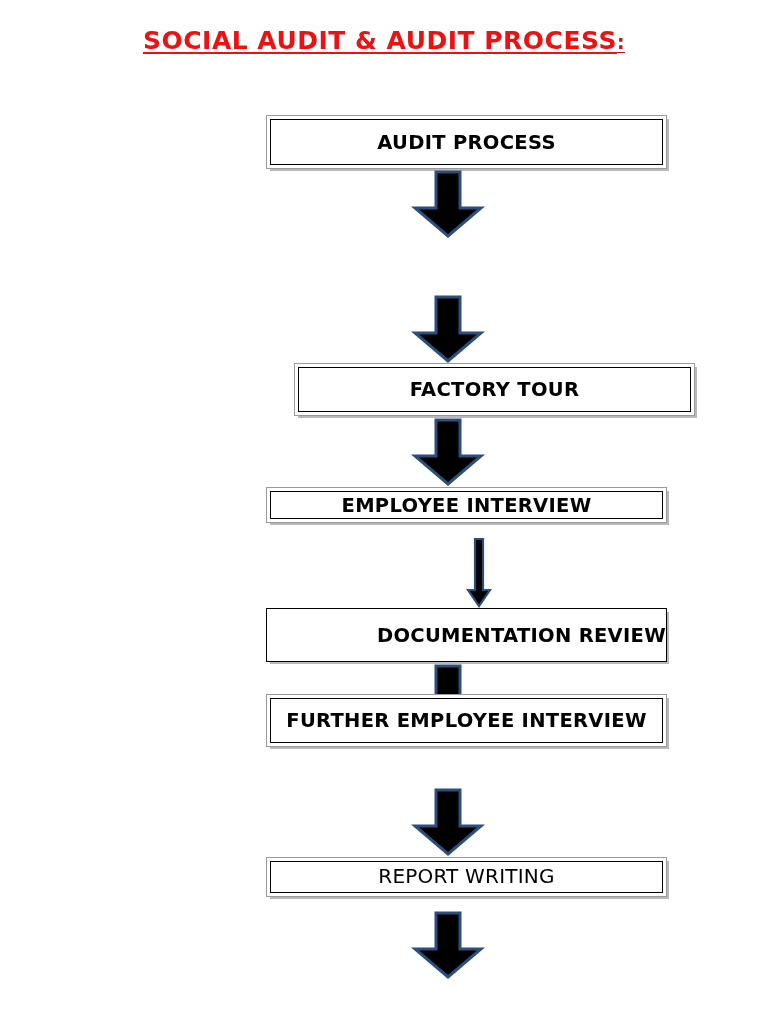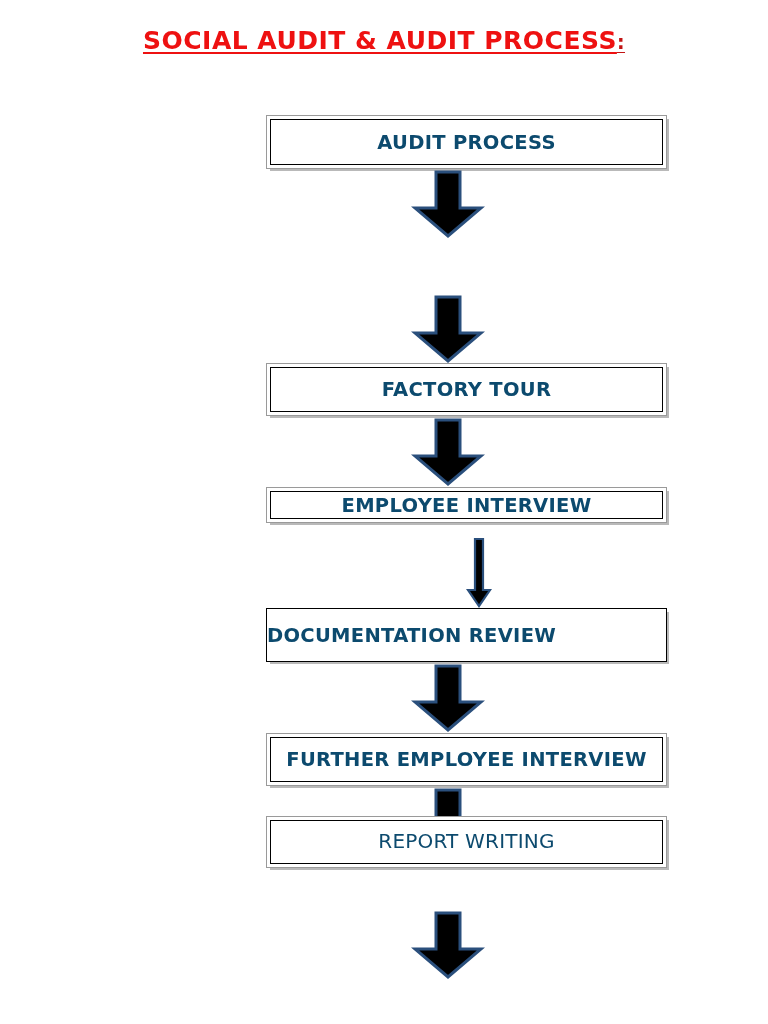--- a/index.html
+++ b/index.html
@@ -50,21 +50,21 @@
   .node {
     position: absolute;
     left: 266px;
     width: 401px;
     background: #ffffff;
     box-sizing: border-box;
     display: flex;
     align-items: center;
     justify-content: center;
     text-align: center;
-    color: #0c4a6e;
+    color: #000000;
     box-shadow: 3px 3px 0 -1px #b9b9b9;
   }
   
   .node.double {
     border: 1px solid #9a9a9a;
     padding: 3px;
   }
   .node.double .node-inner {
     border: 1px solid #000000;
     width: 100%;
@@ -78,21 +78,21 @@
   .node.single {
     border: 1px solid #000000;
     padding: 0;
   }
   .node.single .node-inner {
     border: 0;
     width: 100%;
     height: 100%;
     display: flex;
     align-items: center;
-    justify-content: flex-start;
+    justify-content: flex-end;
     box-sizing: border-box;
   }
 
   .node-label {
     font-size: 19.5px;
     font-weight: bold;
     line-height: 1.18;
     letter-spacing: 0.3px;
     white-space: pre-line;
   }
@@ -133,21 +133,21 @@
     </svg>
   </div>
 
 
   <div class="arrow arrow-block" style="left:411px; top:295px;">
     <svg width="74" height="68" viewBox="0 0 74 68">
       <polygon points="25,2 49,2 49,38 70,38 37,66 4,38 25,38" fill="#000000" stroke="#2a4f7c" stroke-width="3" stroke-linejoin="miter"></polygon>
     </svg>
   </div>
 
-  <div class="node double" style="top:363px; height:53px;">
+  <div class="node double" style="top:363px; height:53px;margin-left:28px;">
     <div class="node-inner">
       <span class="node-label">FACTORY TOUR</span>
     </div>
   </div>
 
   <div class="arrow arrow-block" style="left:411px; top:418px;">
     <svg width="74" height="68" viewBox="0 0 74 68">
       <polygon points="25,2 49,2 49,38 70,38 37,66 4,38 25,38" fill="#000000" stroke="#2a4f7c" stroke-width="3" stroke-linejoin="miter"></polygon>
     </svg>
   </div>
@@ -169,33 +169,33 @@
       <span class="node-label">DOCUMENTATION REVIEW</span>
     </div>
   </div>
 
   <div class="arrow arrow-block" style="left:411px; top:664px;">
     <svg width="74" height="68" viewBox="0 0 74 68">
       <polygon points="25,2 49,2 49,38 70,38 37,66 4,38 25,38" fill="#000000" stroke="#2a4f7c" stroke-width="3" stroke-linejoin="miter"></polygon>
     </svg>
   </div>
 
-  <div class="node double" style="top:733px; height:53px;">
+  <div class="node double" style="top:694px; height:53px;">
     <div class="node-inner">
       <span class="node-label">FURTHER EMPLOYEE INTERVIEW</span>
     </div>
   </div>
 
   <div class="arrow arrow-block" style="left:411px; top:788px;">
     <svg width="74" height="68" viewBox="0 0 74 68">
       <polygon points="25,2 49,2 49,38 70,38 37,66 4,38 25,38" fill="#000000" stroke="#2a4f7c" stroke-width="3" stroke-linejoin="miter"></polygon>
     </svg>
   </div>
 
-  <div class="node double regular-weight" style="top:816px; height:52px;">
+  <div class="node double regular-weight" style="top:857px; height:40px;">
     <div class="node-inner">
       <span class="node-label">REPORT WRITING</span>
     </div>
   </div>
 
   <div class="arrow arrow-block" style="left:411px; top:911px;">
     <svg width="74" height="68" viewBox="0 0 74 68">
       <polygon points="25,2 49,2 49,38 70,38 37,66 4,38 25,38" fill="#000000" stroke="#2a4f7c" stroke-width="3" stroke-linejoin="miter"></polygon>
     </svg>
   </div>

